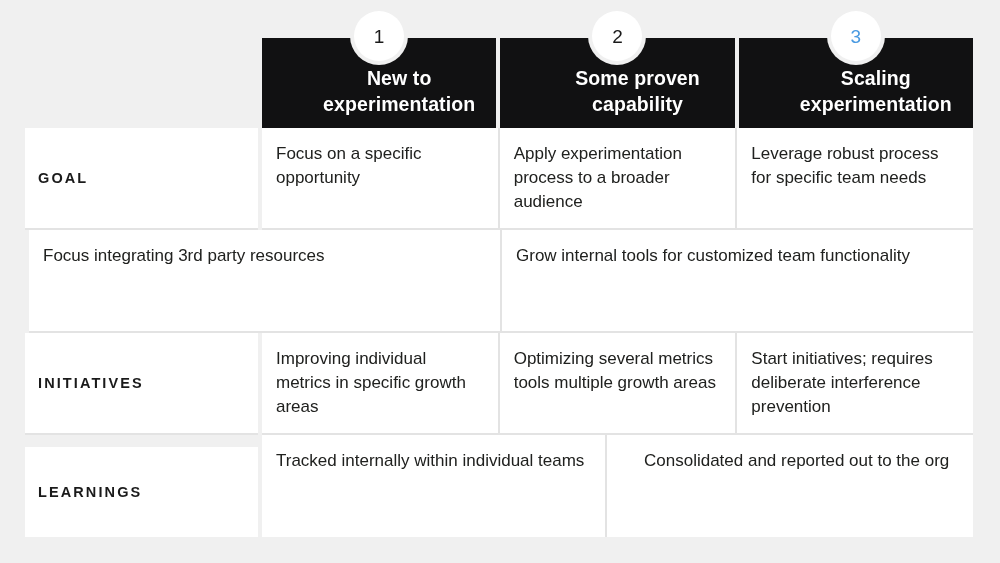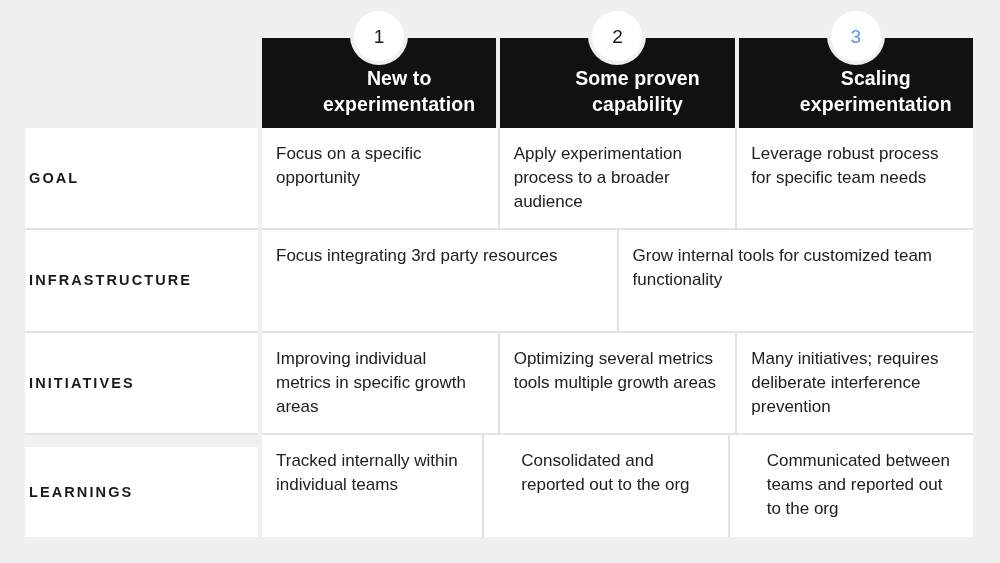--- a/index.html
+++ b/index.html
@@ -98,21 +98,21 @@
   }
 
   .label-col {
     width: 233px;
     flex: 0 0 233px;
     background: #ffffff;
     border-bottom: 2px solid #e3e3e3;
     box-sizing: border-box;
     display: flex;
     align-items: center;
-    padding-left: 4px;
+    padding-left: 13px;
   }
   .matrix-rowline:last-child .label-col {
     border-bottom: none;
     margin-top: 12px;
   }
   .row-label {
     font-size: 14.5px;
     font-weight: bold;
     letter-spacing: 2.1px;
     color: #1a1a1a;
@@ -199,23 +199,20 @@
           <div class="data-cell">
             <span class="cell-text">Apply experimentation process to a broader audience</span>
           </div>
           <div class="data-cell">
             <span class="cell-text">Leverage robust process for specific team needs</span>
           </div>
         </div>
       </div>
 
       <div class="matrix-rowline">
-        <div class="label-col">
-          <span class="row-label">INFRASTRUCTURE</span>
-        </div>
         <div class="gap-col"></div>
         <div class="data-cols">
           <div class="data-cell">
             <span class="cell-text">Focus integrating 3rd party resources</span>
           </div>
           <div class="data-cell">
             <span class="cell-text">Grow internal tools for customized team functionality</span>
           </div>
         </div>
       </div>
@@ -226,39 +223,36 @@
         </div>
         <div class="gap-col"></div>
         <div class="data-cols">
           <div class="data-cell">
             <span class="cell-text">Improving individual metrics in specific growth areas</span>
           </div>
           <div class="data-cell">
             <span class="cell-text">Optimizing several metrics tools multiple growth areas</span>
           </div>
           <div class="data-cell">
-            <span class="cell-text">Many initiatives; requires deliberate interference prevention</span>
+            <span class="cell-text">Start initiatives; requires deliberate interference prevention</span>
           </div>
         </div>
       </div>
 
       <div class="matrix-rowline">
         <div class="label-col">
           <span class="row-label">LEARNINGS</span>
         </div>
         <div class="gap-col"></div>
         <div class="data-cols">
           <div class="data-cell">
             <span class="cell-text">Tracked internally within individual teams</span>
           </div>
           <div class="data-cell">
             <span class="cell-text">Consolidated and reported out to the org</span>
           </div>
-          <div class="data-cell">
-            <span class="cell-text">Communicated between teams and reported out to the org</span>
-          </div>
         </div>
       </div>
 
     </div>
   </div>
 
 </div>
 
 </body></html>

